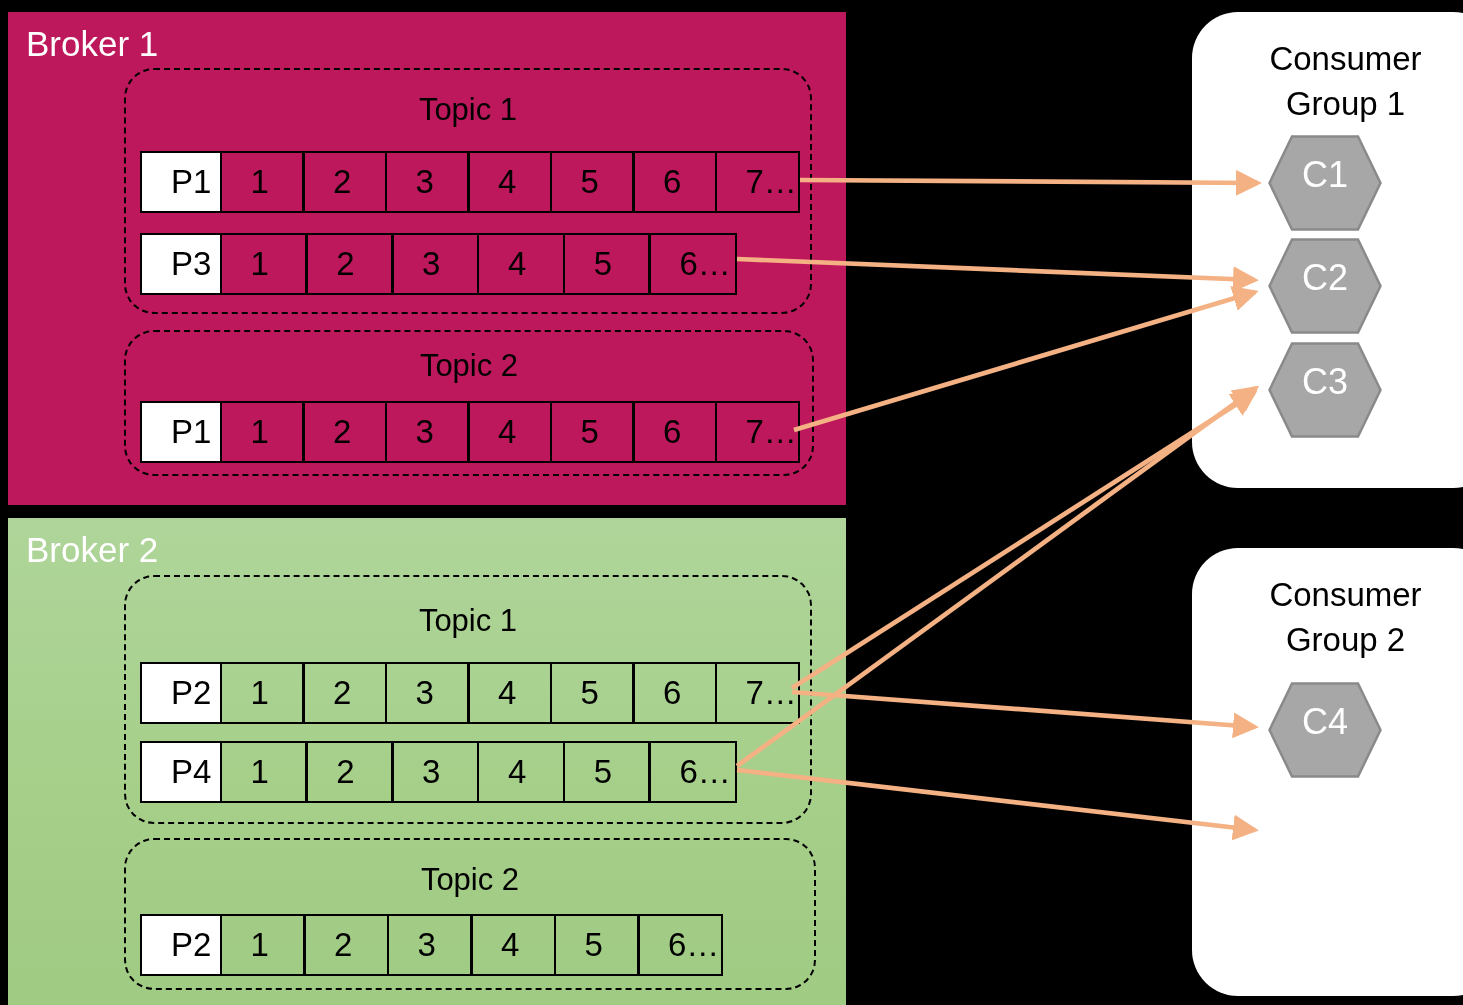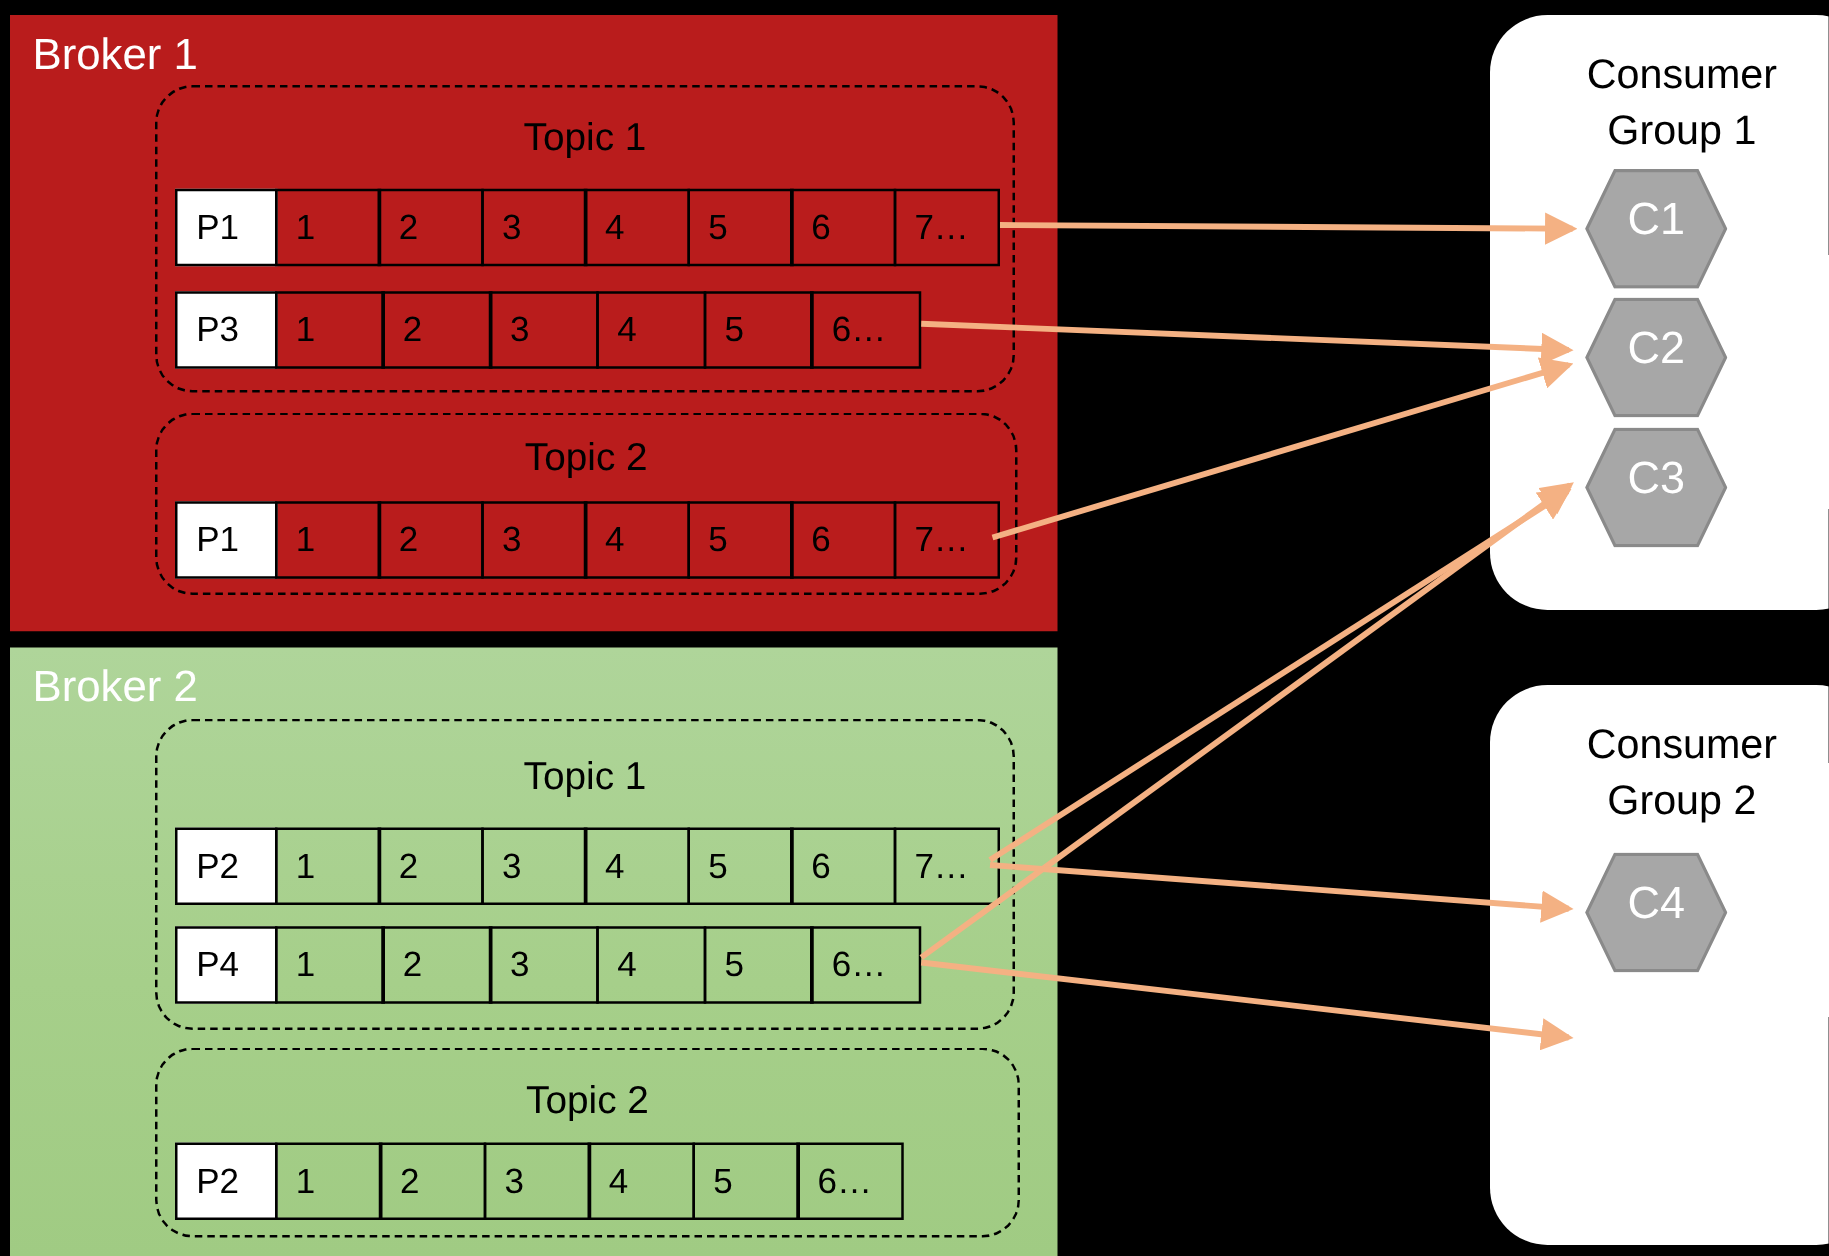--- a/index.html
+++ b/index.html
@@ -1,38 +1,38 @@
 <!DOCTYPE html>
 <html><head>
 <meta charset="utf-8">
 <style>
   html,body { margin:0; padding:0; background:#000; }
   .canvas {
     position:relative; width:1463px; height:1005px; background:#000000;
     font-family:"Liberation Sans", sans-serif; overflow:hidden;
   }
   .broker { position:absolute; }
-  #broker1 { left:8px; top:12px; width:838px; height:493px; background:#b91c1c; }
+  #broker1 { left:8px; top:12px; width:838px; height:493px; background:#be185d; }
   #broker2 { left:8px; top:518px; width:838px; height:487px;
              background:linear-gradient(180deg,#AFD59A 0%,#A6CF8A 55%,#A0CB83 100%); }
   .broker-label { position:absolute; left:18px; top:12px; color:#ffffff; font-size:35px; }
 
   .topic { position:absolute; border:2px dashed #000; border-radius:30px; }
   #b1t1 { left:116px; top:56px;  width:684px; height:242px; }
   #b1t2 { left:116px; top:318px; width:686px; height:142px; }
   #b2t1 { left:116px; top:57px;  width:684px; height:245px; }
   #b2t2 { left:116px; top:320px; width:688px; height:148px; }
   .topic-title { position:absolute; left:0; right:0; text-align:center; font-size:31px; color:#000; }
   #b1t1 .topic-title { top:22px; } #b1t2 .topic-title { top:16px; }
   #b2t1 .topic-title { top:26px; } #b2t2 .topic-title { top:22px; }
 
   .prow { position:absolute; display:flex; left:14px; }
   .cell { box-sizing:border-box; height:62px; border:2.5px solid #000;
-          display:flex; align-items:center; padding-left:15px;
-          font-size:28px; color:#000; }
+          display:flex; align-items:center; padding-left:29px;
+          font-size:33px; color:#000; }
   .pcell { width:82px; background:#ffffff; }
   .ncell { background:transparent; margin-left:-2.5px; }
   .w7 .ncell  { width:85px; }
   .w6 .ncell  { width:88.3px; }
   .w6b .ncell { width:86px; }
 
   .cgroup { position:absolute; left:1192px; width:266px; background:#ffffff; border-radius:46px;padding-left:41px; }
   #cg1 { top:12px; height:476px; }
   #cg2 { top:548px; height:448px; }
   .cg-title { position:absolute; top:24px; left:0; right:0; text-align:center;

